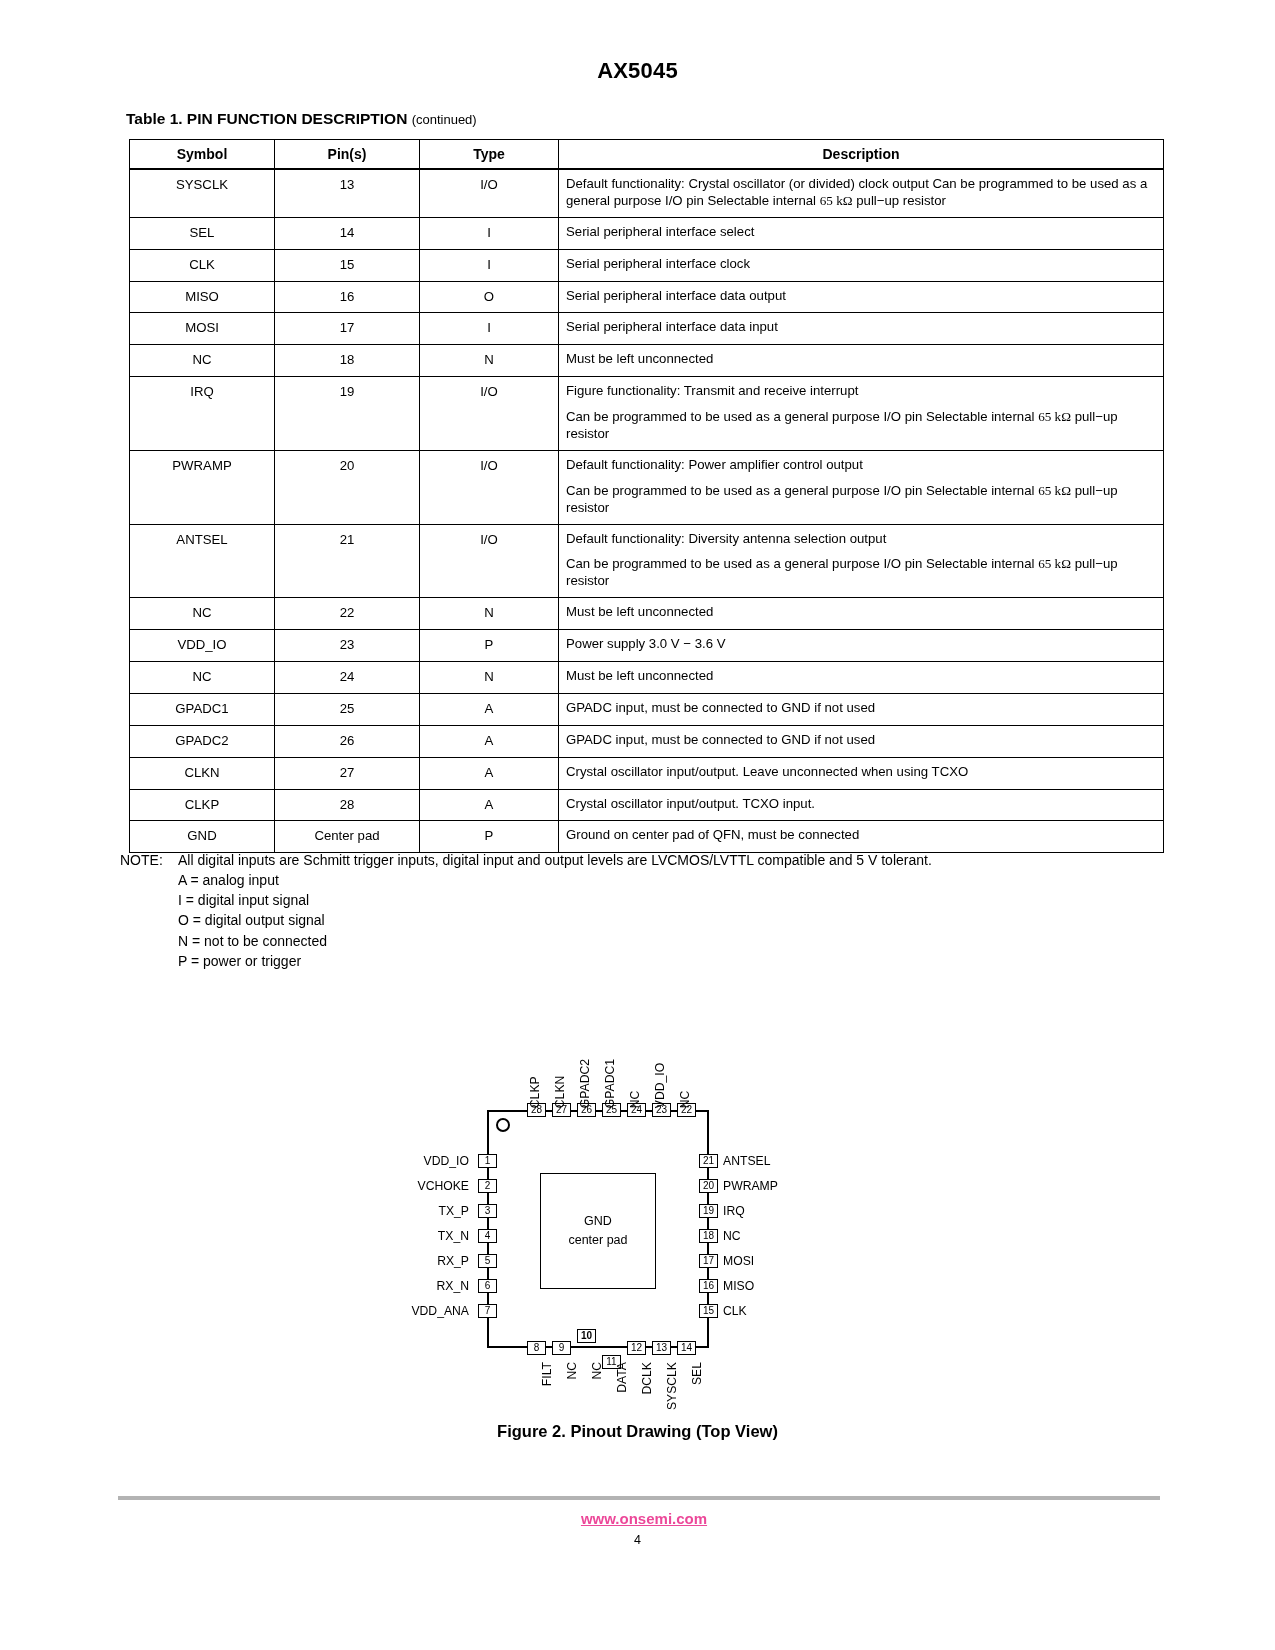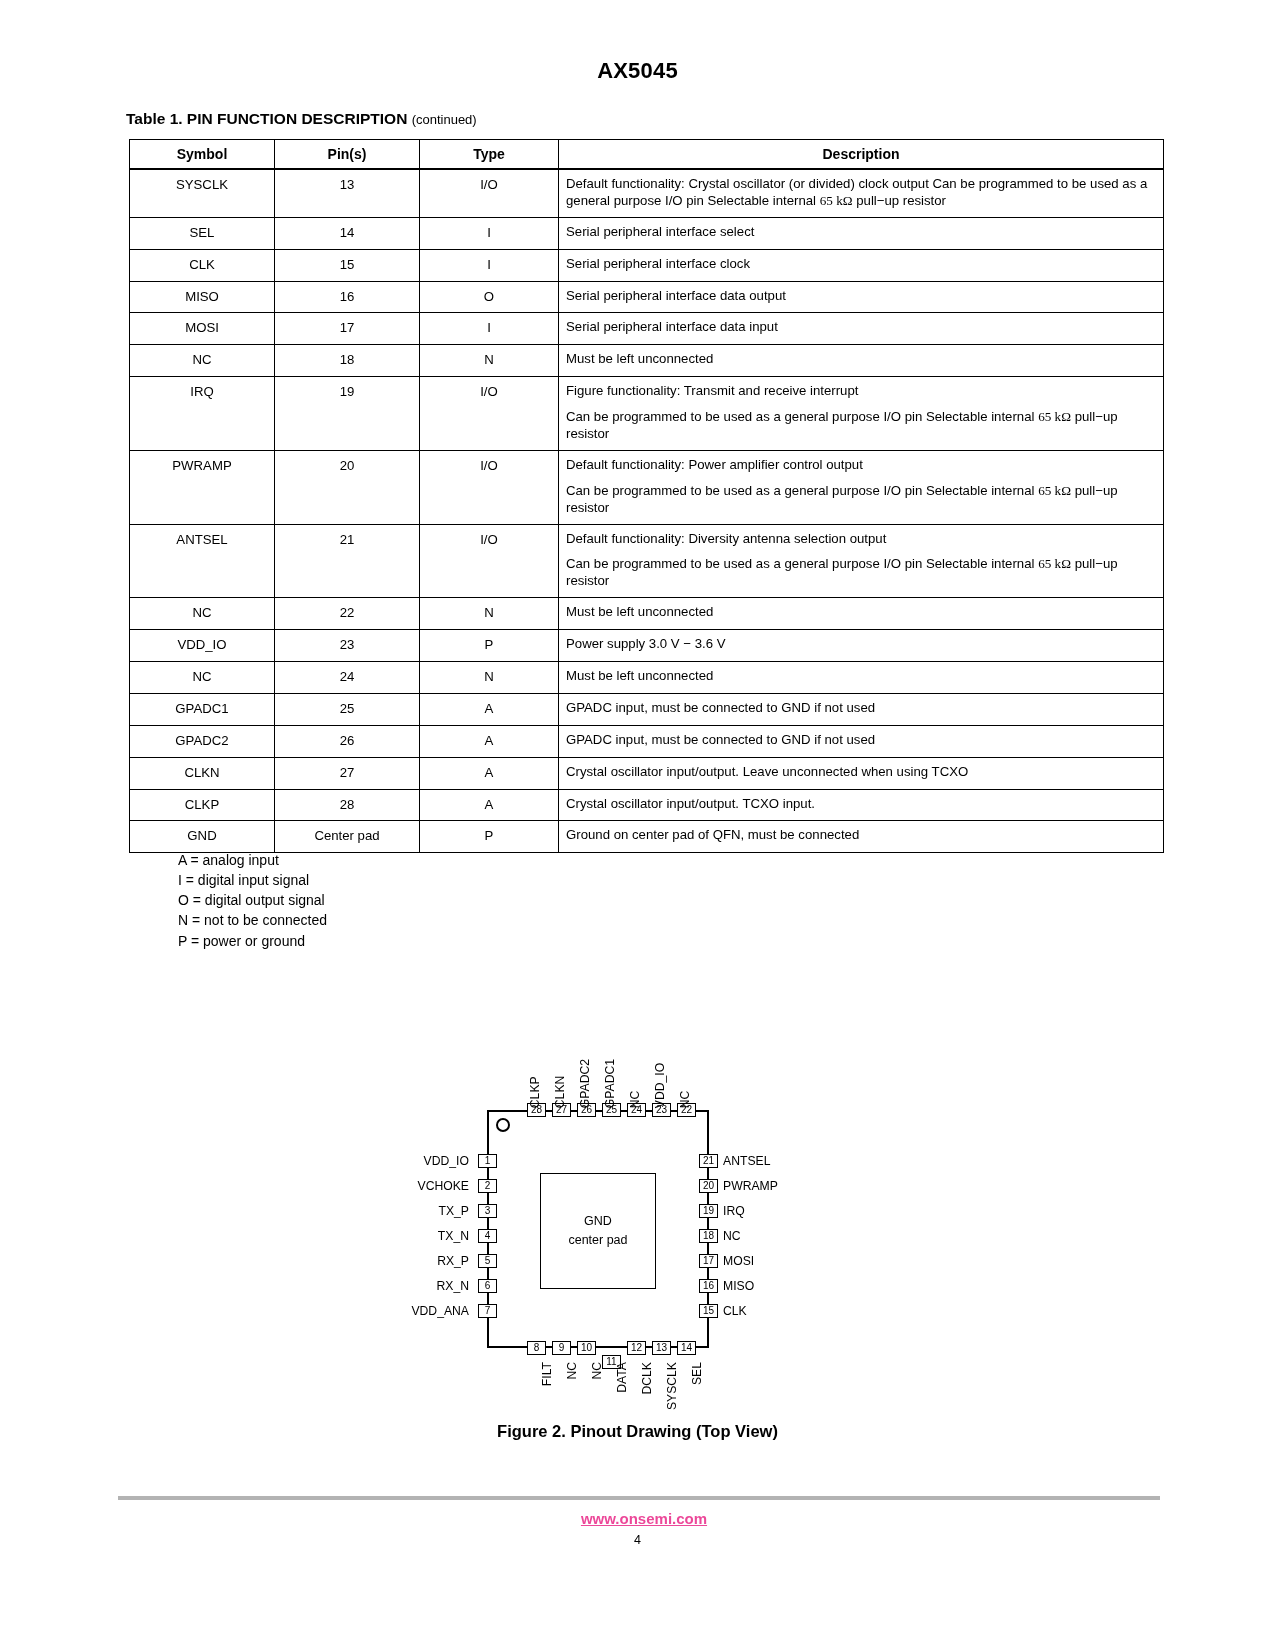--- a/index.html
+++ b/index.html
@@ -508,26 +508,30 @@
           <td class="c-desc">
             <div class="cellpad">
               <p class="desc-p">Ground on center pad of QFN, must be connected</p>
             </div>
           </td>
         </tr>
       </tbody>
   </table>
 
   <div class="note-block">
+    <div class="note-row">
+      <div class="note-label">NOTE:</div>
+      <div>All digital inputs are Schmitt trigger inputs, digital input and output levels are LVCMOS/LVTTL compatible and 5 V tolerant.</div>
+    </div>
     <div id="note-legend">
         <div class="note-sub">A = analog input</div>
         <div class="note-sub">I = digital input signal</div>
         <div class="note-sub">O = digital output signal</div>
         <div class="note-sub">N = not to be connected</div>
-        <div class="note-sub">P = power or ground</div>
+        <div class="note-sub">P = power or trigger</div>
       </div>
   </div>
 
 
   <div class="drawing">
     <div class="chip-body"></div>
     <div class="dot-marker"></div>
     <div class="center-pad">
       <div>GND</div>
       <div>center pad</div>
@@ -572,21 +576,21 @@
         <div class="pin-box pin-h" style="left: 232px; top: 48px;">24</div>
         <div class="pin-label lbl-top" style="left: 246px; top: 41px;">NC</div>
         <div class="pin-box pin-h" style="left: 257px; top: 48px;">23</div>
         <div class="pin-label lbl-top" style="left: 271px; top: 41px;">VDD_IO</div>
         <div class="pin-box pin-h" style="left: 282px; top: 48px;">22</div>
         <div class="pin-label lbl-top" style="left: 296px; top: 41px;">NC</div>
         <div class="pin-box pin-h" style="left: 132px; top: 286px;">8</div>
         <div class="pin-label lbl-bottom" style="left: 146px; top: 307px;">FILT</div>
         <div class="pin-box pin-h" style="left: 157px; top: 286px;">9</div>
         <div class="pin-label lbl-bottom" style="left: 171px; top: 307px;">NC</div>
-        <div class="pin-box pin-h" style="left: 182px; top: 286px;">10</div>
+        <div class="pin-box pin-h" style="left: 182px; top: 274px; font-weight: bold;">10</div>
         <div class="pin-label lbl-bottom" style="left: 196px; top: 307px;">NC</div>
         <div class="pin-box pin-h" style="left: 207px; top: 286px; margin-top: 14px;">11</div>
         <div class="pin-label lbl-bottom" style="left: 221px; top: 307px;">DATA</div>
         <div class="pin-box pin-h" style="left: 232px; top: 286px;">12</div>
         <div class="pin-label lbl-bottom" style="left: 246px; top: 307px;">DCLK</div>
         <div class="pin-box pin-h" style="left: 257px; top: 286px;">13</div>
         <div class="pin-label lbl-bottom" style="left: 271px; top: 307px;">SYSCLK</div>
         <div class="pin-box pin-h" style="left: 282px; top: 286px;">14</div>
         <div class="pin-label lbl-bottom" style="left: 296px; top: 307px;">SEL</div>
       </div>

